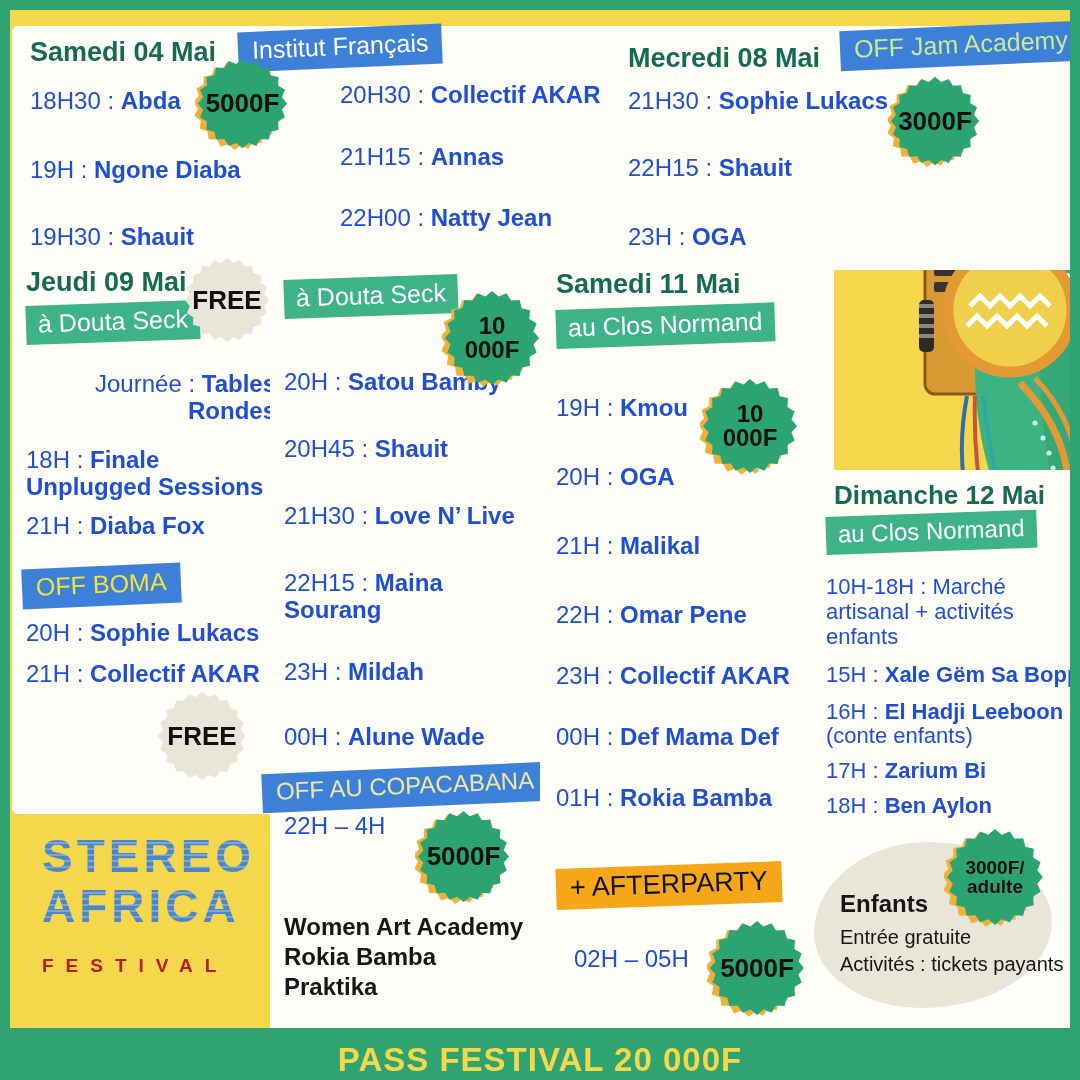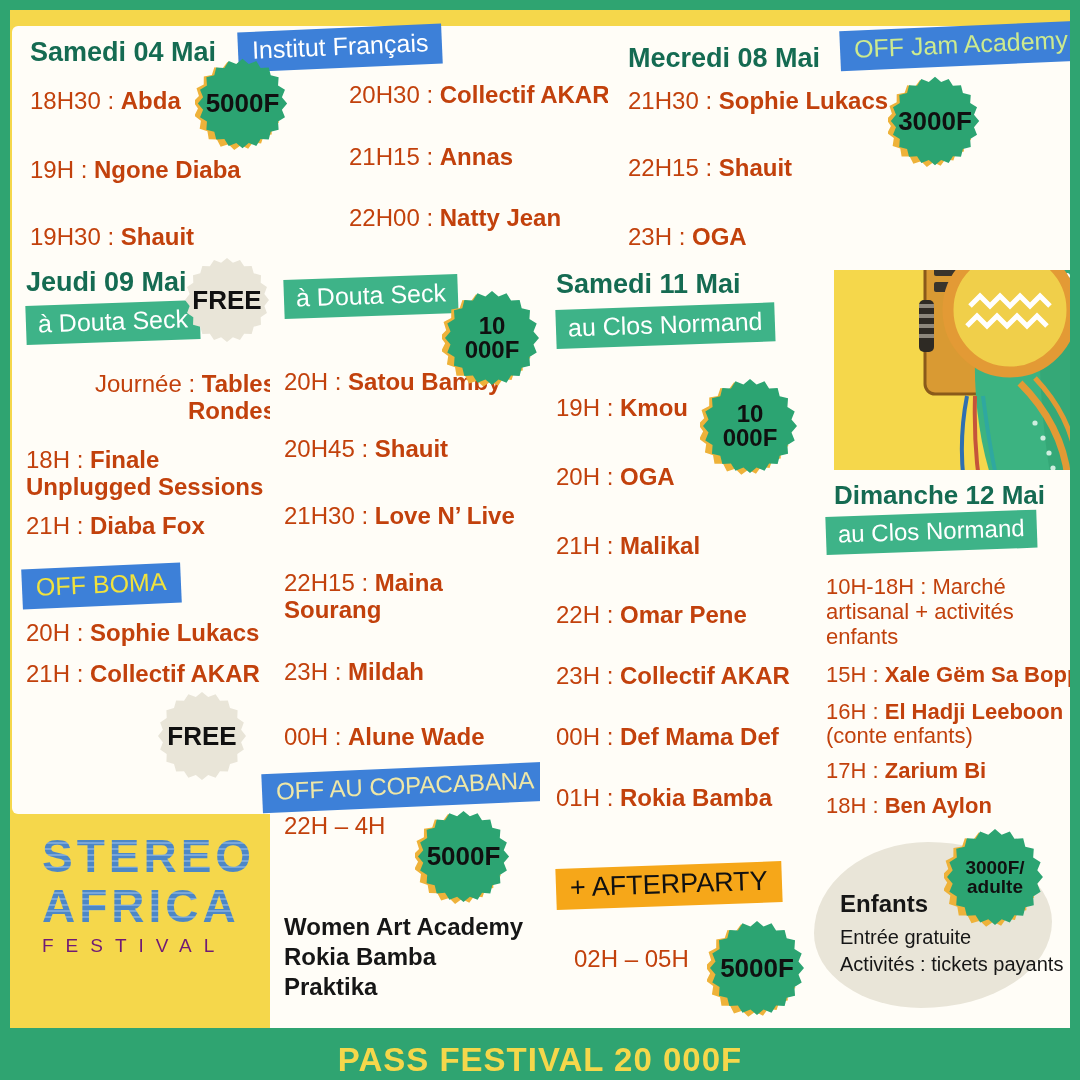--- a/index.html
+++ b/index.html
@@ -1,21 +1,21 @@
 <!DOCTYPE html>
 <html><head>
 <meta charset="utf-8">
 <style>
   html,body{margin:0;padding:0;background:#2fa471;}
   .poster{position:relative;width:1080px;height:1080px;background:#f5d74b;overflow:hidden;
           font-family:"Liberation Sans","DejaVu Sans",sans-serif;color:#161616;}
   .frame{position:absolute;inset:0;border:10px solid #2fa471;border-bottom:none;pointer-events:none;z-index:10;}
   .card{position:absolute;background:#fffdf7;border-radius:6px;z-index:2;}
   .date{color:#156b52;font-weight:700;font-size:27px;line-height:1.05;}
-  .event{font-size:24px;line-height:1.12;color:#c2410c;}
+  .event{font-size:24px;line-height:1.12;color:#1d4ed8;}
   .event .t{font-weight:400;}
   .event .n{font-weight:700;}
   .event .sub{display:block;font-weight:400;}
   .loc-badge{display:inline-block;background:#3eb388;color:#fff;font-size:25px;
              padding:4px 12px 6px;transform:rotate(-2deg);transform-origin:left center;}
   .blue-badge{position:absolute;background:#3d80d8;transform:rotate(-2.5deg);
               padding:4px 14px 7px;font-size:25px;white-space:nowrap;z-index:3;}
   .blue-badge.white{color:#ffffff;}
   .blue-badge.lime{color:#cdea8e;}
   .blue-badge.yellow{color:#f1e23c;}
@@ -28,21 +28,21 @@
   .seal .seal-label{position:relative;z-index:1;line-height:1.02;}
   .seal .seal-label span{display:block;}
   .blob{position:absolute;background:#e9e5d8;border-radius:48% 52% 55% 45% / 55% 48% 52% 45%;z-index:3;}
   .footer-bar{position:absolute;left:0;right:0;top:1028px;height:64px;background:#2fa471;
               display:flex;align-items:center;justify-content:center;z-index:11;}
   .footer-bar div{color:#f5d74b;font-weight:700;font-size:33px;letter-spacing:1px;}
   .logo{position:absolute;left:42px;top:832px;z-index:2;color:#4d87c6;}
   .logo .l1,.logo .l2{font-weight:700;font-size:46px;letter-spacing:4px;line-height:1.08;
        background:repeating-linear-gradient(180deg,#4d87c6 0 4px,#79a7da 4px 6px);
        -webkit-background-clip:text;background-clip:text;-webkit-text-fill-color:transparent;}
-  .logo .l3{font-weight:400;font-size:19px;letter-spacing:12px;margin-top:4px;color:#701a75;}
+  .logo .l3{font-weight:700;font-size:19px;letter-spacing:12px;margin-top:24px;color:#b91c1c;}
   .illu{position:absolute;left:915px;top:158px;width:165px;height:402px;z-index:1;}
 </style>
 </head>
 <body>
 
 <div class="poster">
   <div class="frame"></div>
 
   <svg class="illu" viewBox="0 0 165 402">
     <g>
@@ -86,21 +86,21 @@
       <path d="M52,238 q-12,62 4,124" stroke="#2f6fb0" stroke-width="4" fill="none"></path>
       <path d="M60,238 q-2,70 12,128" stroke="#c5543a" stroke-width="4" fill="none"></path>
       <path d="M68,238 q8,66 22,118" stroke="#2fa8a0" stroke-width="4" fill="none"></path>
     </g>
   </svg>
 
   <div class="card" style="left:12px;top:26px;width:580px;height:222px;padding:12px 18px;">
     <div class="blue-badge white" style="left:226px;top:2px;">
       <span>Institut Français</span>
     </div>
-    <div style="display:grid;grid-template-columns:300px 1fr;column-gap:19px;">
+    <div style="display:grid;grid-template-columns:300px 1fr;column-gap:10px;">
       <div>
         <div class="date">Samedi 04 Mai</div>
         <div class="event" style="margin-top:22px;">
           <span class="t">18H30 : </span><span class="n">Abda</span>
         </div>
         <div class="event" style="margin-top:42px;">
           <span class="t">19H : </span><span class="n">Ngone Diaba</span>
         </div>
         <div class="event" style="margin-top:40px;">
           <span class="t">19H30 : </span><span class="n">Shauit</span>

